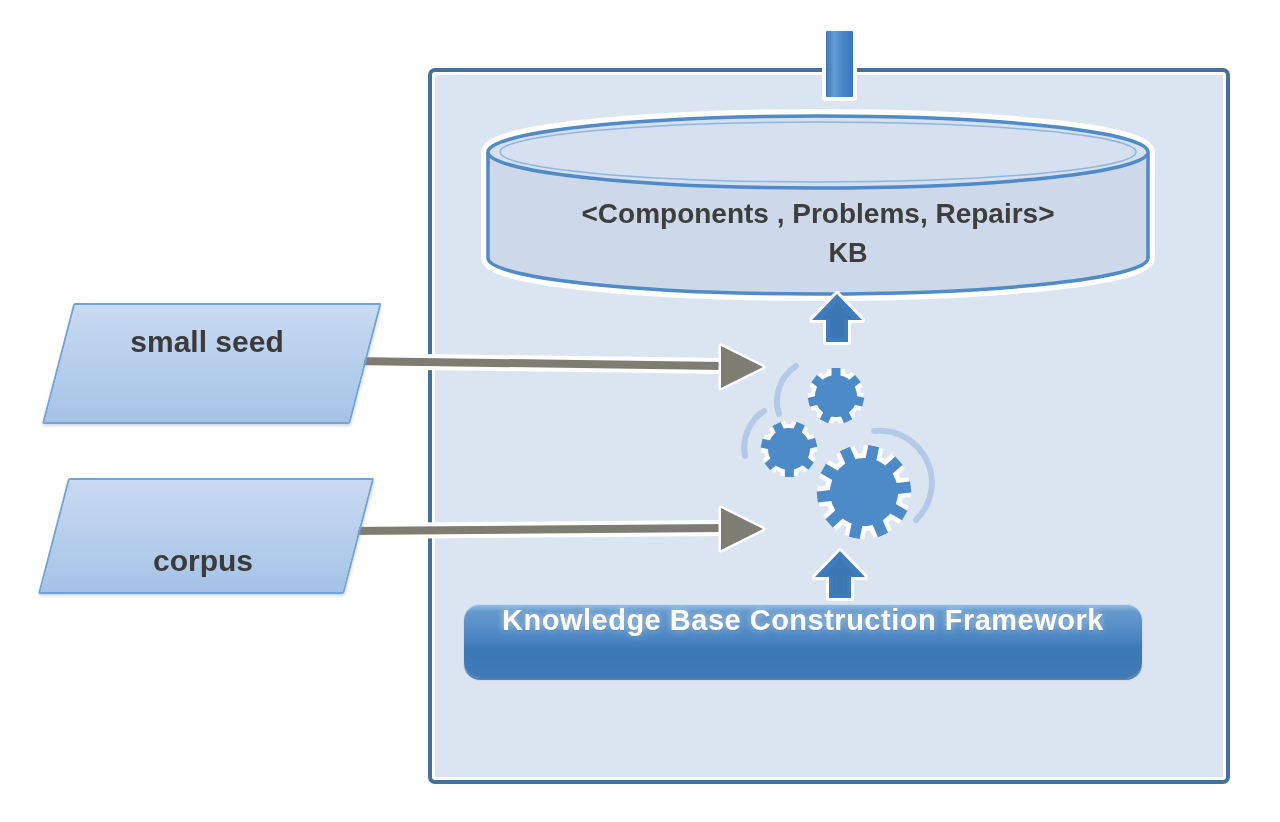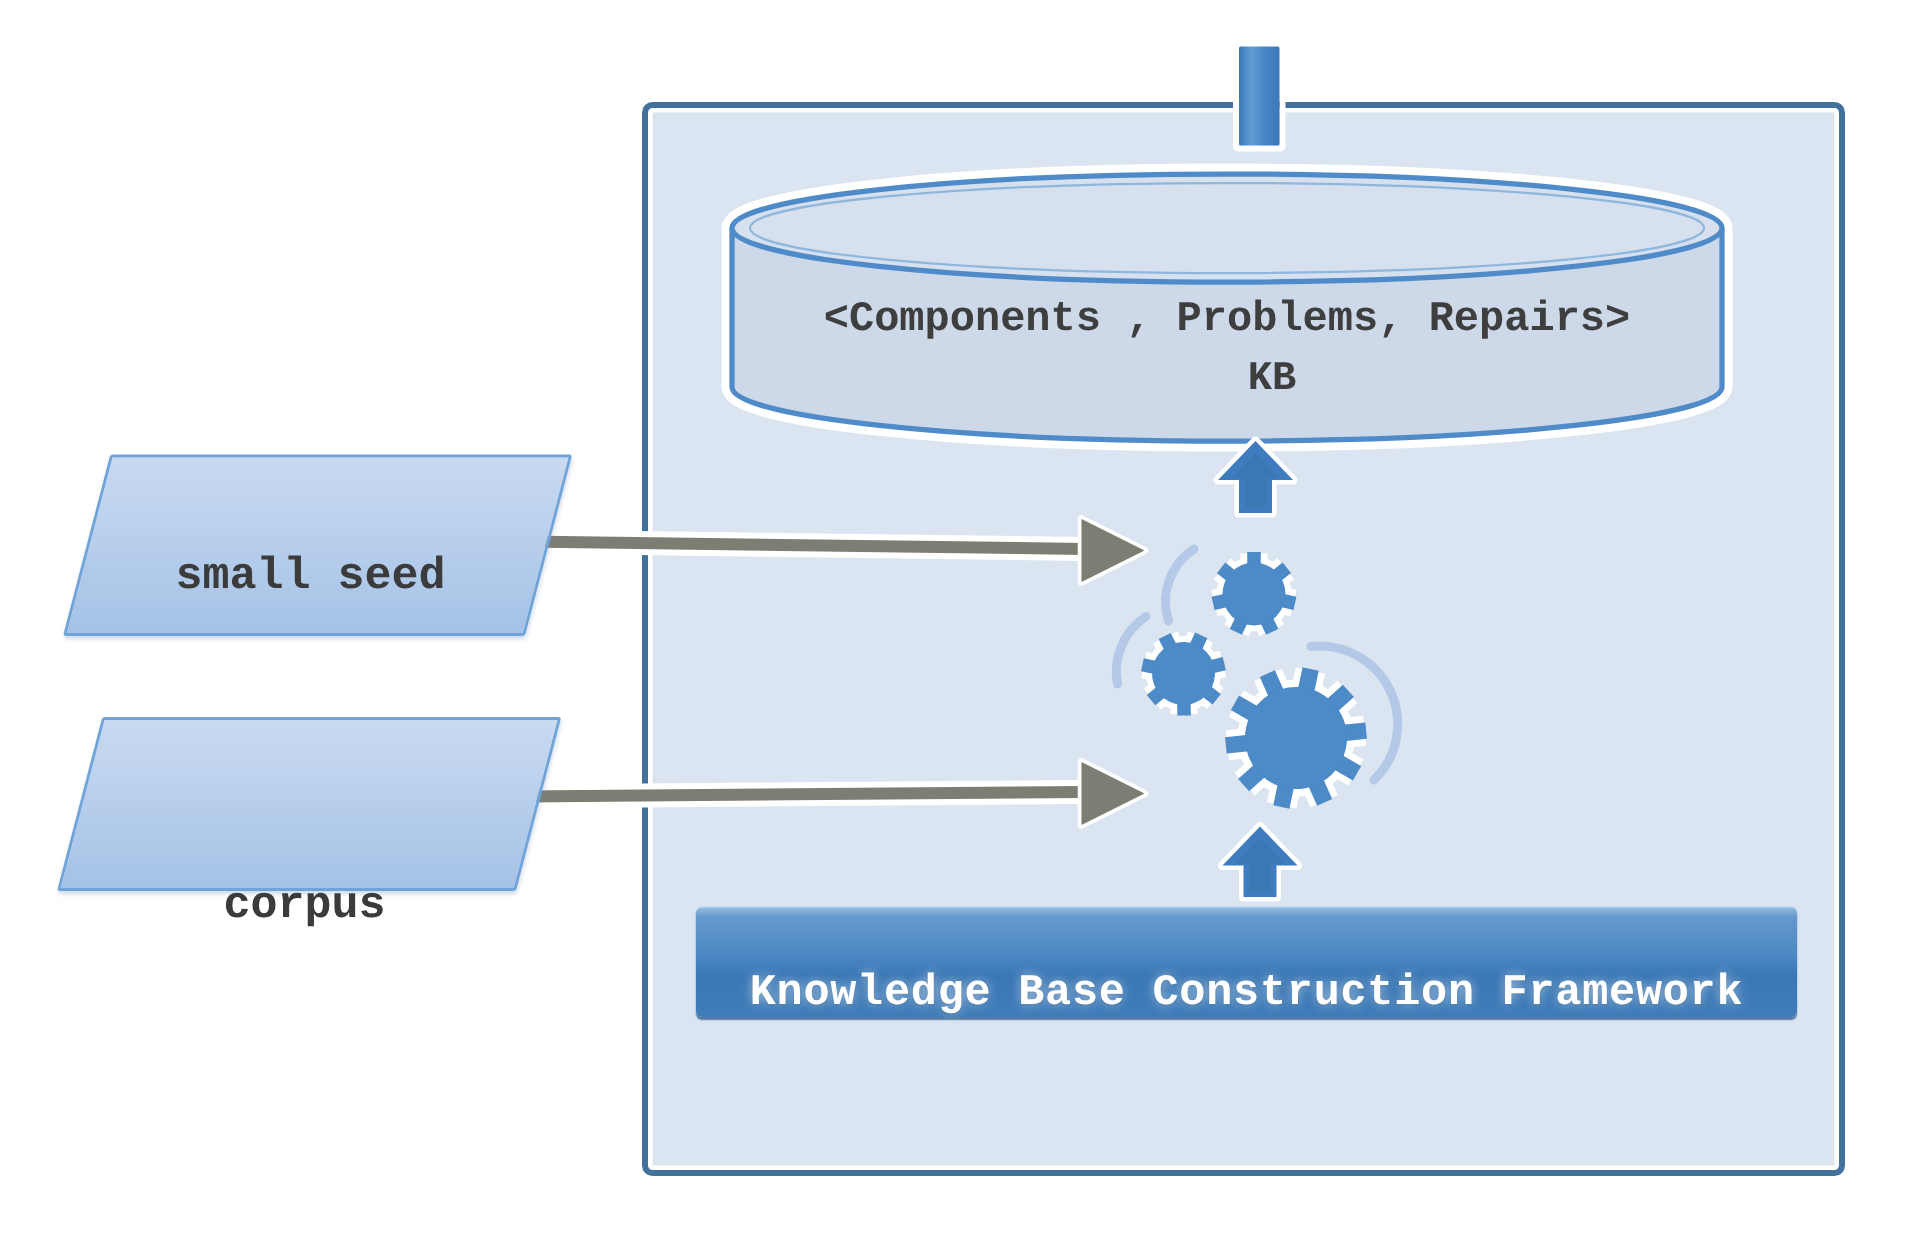--- a/index.html
+++ b/index.html
@@ -1,18 +1,18 @@
 <!DOCTYPE html>
 <html><head>
 <meta charset="utf-8">
 <style>
   html,body{margin:0;padding:0;background:#ffffff;}
   #canvas{
     position:relative;width:1280px;height:822px;overflow:hidden;
-    font-family:Liberation Mono, monospace;background:#ffffff;
+    font-family:Liberation Sans, sans-serif;background:#ffffff;
   }
   
   .boundary{
     position:absolute;left:428px;top:68px;width:794px;height:708px;
     background:#dbe5f1;border:4px solid #41719c;border-radius:7px;
     box-shadow:inset 0 0 0 3px #ffffff;
   }
   
   .connector-bar{
     position:absolute;left:826px;top:31px;width:27px;height:66px;
@@ -23,41 +23,41 @@
   .kb-text{
     position:absolute;left:490px;top:197px;width:656px;text-align:center;
     font-size:28px;font-weight:700;color:#3e3e3e;line-height:34px;z-index:5;
     letter-spacing:0px;
   }
   .kb-sub{
     position:absolute;left:490px;top:237px;width:716px;text-align:center;
     font-size:27px;font-weight:700;color:#3e3e3e;line-height:32px;z-index:5;
   }
   .banner{
-    position:absolute;left:464px;top:604px;width:734px;height:74px;
-    border-radius:4px;z-index:4;
+    position:absolute;left:464px;top:604px;width:678px;height:74px;
+    border-radius:16px;z-index:4;
     background:linear-gradient(180deg,#9dc0e3 0%,#6599cd 10%,#4b87c3 45%,#3a77b5 62%,#3f7cb8 100%);
     box-shadow:0 2px 1px rgba(45,94,144,.8), inset 0 1px 0 rgba(255,255,255,.45);
-    display:flex;align-items:flex-end;justify-content:center;
+    display:flex;align-items:flex-start;justify-content:center;
   }
   .banner-label{
     color:#ffffff;font-size:29px;font-weight:700;letter-spacing:.5px;
     text-shadow:0 0 7px rgba(255,255,255,.55),0 1px 2px rgba(30,70,110,.35);
   }
   .para{
     position:absolute;border:2px solid #6fa3d9;border-radius:2px;
     background:linear-gradient(180deg,#c9daf1 0%,#b5cdeb 55%,#a4c2e6 100%);
     transform:skewX(-14.6deg);transform-origin:bottom left;
     box-shadow:1px 2px 3px rgba(120,150,190,.35);z-index:3;
   }
   .para1{left:42px;top:303px;width:304px;height:117px;}
   .para2{left:38px;top:478px;width:302px;height:112px;}
   .para-label{
     position:absolute;text-align:center;color:#3b3b3b;font-weight:700;
-    font-size:30px;line-height:43px;z-index:4;margin-top:44px;
+    font-size:30px;line-height:43px;z-index:4;
   }
   .pl1{left:62px;top:320px;width:290px;}
   .pl2{left:58px;top:496px;width:290px;}
   svg{position:absolute;overflow:visible;}
 </style>
 </head>
 <body>
 
 <div id="canvas">
 

